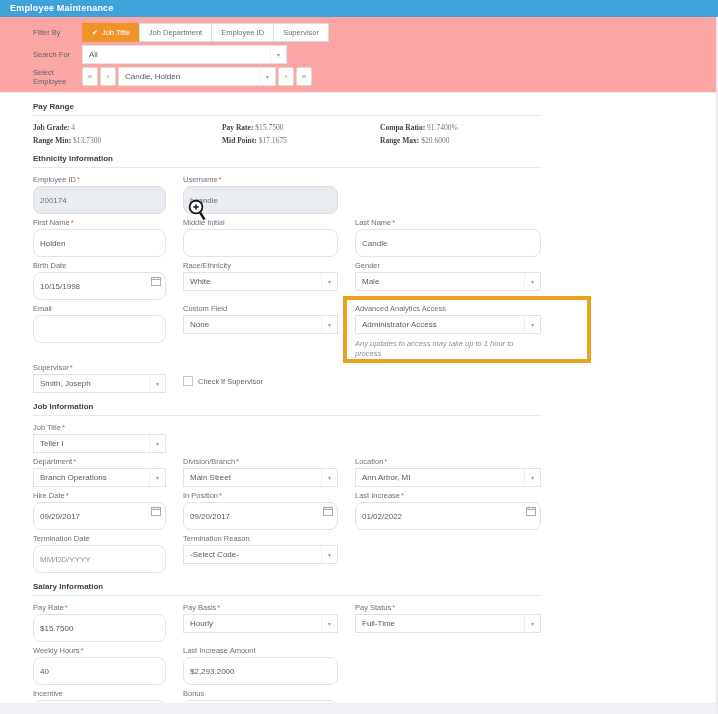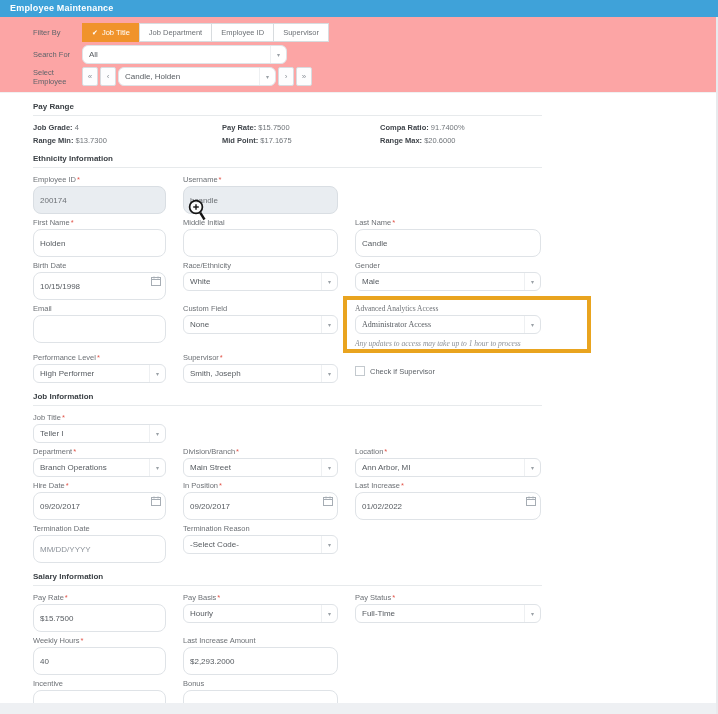--- a/index.html
+++ b/index.html
@@ -17,21 +17,21 @@
   .frow:last-child { margin-bottom:0; }
   .flabel { width:49px; font-size:7.5px; color:#5f646a; flex:0 0 49px; }
   .tabs { display:inline-flex; }
   .tab { height:19px; display:flex; align-items:center; padding:0 9px; font-size:7.5px;
          color:#6d7176; background:#fff; border:1px solid #d8dcdf; margin-left:-1px; cursor:default; }
   .tab:first-child { margin-left:0; }
   .tab.active { background:#f0932b; border-color:#f0932b; color:#fff; }
   .tab .chk { font-size:7px; margin-right:4px; }
 
   
-  .combo { position:relative; height:19px; border:1px solid #dfe3e7; border-radius:6px; background:#fff;
+  .combo { position:relative; height:19px; border:1px solid #dfe3e7; border-radius:0; background:#fff;
            display:flex; align-items:center; padding:0 20px 0 6px; font-size:8px; color:#565b60; cursor:default; }
   .combo .arr { position:absolute; right:0; top:0; bottom:0; width:16px; display:flex; align-items:center;
                 justify-content:center; font-size:6px; color:#9ba1a7; border-left:1px solid #eef0f2; }
   .tb { width:100%; height:19px; border:1px solid #dfe3e7; border-radius:8px; padding:13px 6px; font-size:8px;
         color:#565b60; background:#fff; font-family:inherit; outline:none; }
   .tb::placeholder { color:#8d939a; }
   .tb.disabled { background:#e9edf1; border-color:#d9dee3; color:#6d7176; }
   .datebox { position:relative; }
   .datebox .tb { padding-right:20px; }
   .datebox .cal { position:absolute; right:5px; top:4px; }
@@ -44,30 +44,30 @@
   .empgroup { display:flex; align-items:center; }
   .empgroup .combo { margin-right:2px; }
 
   
   .content { padding-left:33px; position:relative; }
   .sec-title { width:509px; margin-top:9px; padding-bottom:4px; border-bottom:1px solid #e7eaec;
                font-size:8px; font-weight:bold; color:#3b4045; }
   .sec-body { margin-top:7px; }
 
   .paygrid { display:grid; grid-template-columns:189px 158px auto; row-gap:4px; width:509px;
-             font-size:7.5px; }
+             font-size:7.5px;font-family:Liberation Serif, serif; }
   .paygrid b { color:#3f444a; }
   .paygrid span { color:#70757a; }
 
   .grid3 { display:grid; grid-template-columns:133px 155px 186px; column-gap:17px; margin-bottom:4px;
            align-items:start; width:541px; }
   .lbl { display:block; font-size:7.5px; line-height:9px; color:#6d7176; margin-bottom:2px; white-space:nowrap; }
   .req { color:#e2574c; margin-left:1px; }
 
-  .hl-cell { position:relative;font-family:Liberation Serif, serif; }
+  .hl-cell { position:relative; }
   .hl-frame { position:absolute; left:-12px; right:-50px; top:-8px; bottom:-4px;
               border:4px solid #e9a41f; pointer-events:none; z-index:5; }
   .note { font-style:italic; color:#8a9097; font-size:7.5px; margin-top:5px; line-height:10px; }
 
   .cbrow { display:flex; align-items:center; padding-top:13px; }
   .cb { width:10px; height:10px; border:1px solid #c3c9ce; background:#fff; margin-right:5px; flex:0 0 10px; }
   .cbl { font-size:7.5px; color:#5f646a; }
 
   
   .footer-divider { border:none; border-top:1px solid #e7eaec; margin:7px 12px 0 14px; }
@@ -222,27 +222,20 @@
           <div class="combo">
             <span>Administrator Access</span>
             <span class="arr">▾</span>
           </div>
           <div class="note">Any updates to access may take up to 1 hour to process</div>
         </div>
       </div>
 
       <div class="grid3">
         <div>
-          <span class="lbl"><span>Performance Level</span><span class="req">*</span></span>
-          <div class="combo">
-            <span>High Performer</span>
-            <span class="arr">▾</span>
-          </div>
-        </div>
-        <div>
           <span class="lbl"><span>Supervisor</span><span class="req">*</span></span>
           <div class="combo">
             <span>Smith, Joseph</span>
             <span class="arr">▾</span>
           </div>
         </div>
         <div class="cbrow">
           <span class="cb"></span>
           <span class="cbl">Check if Supervisor</span>
         </div>

